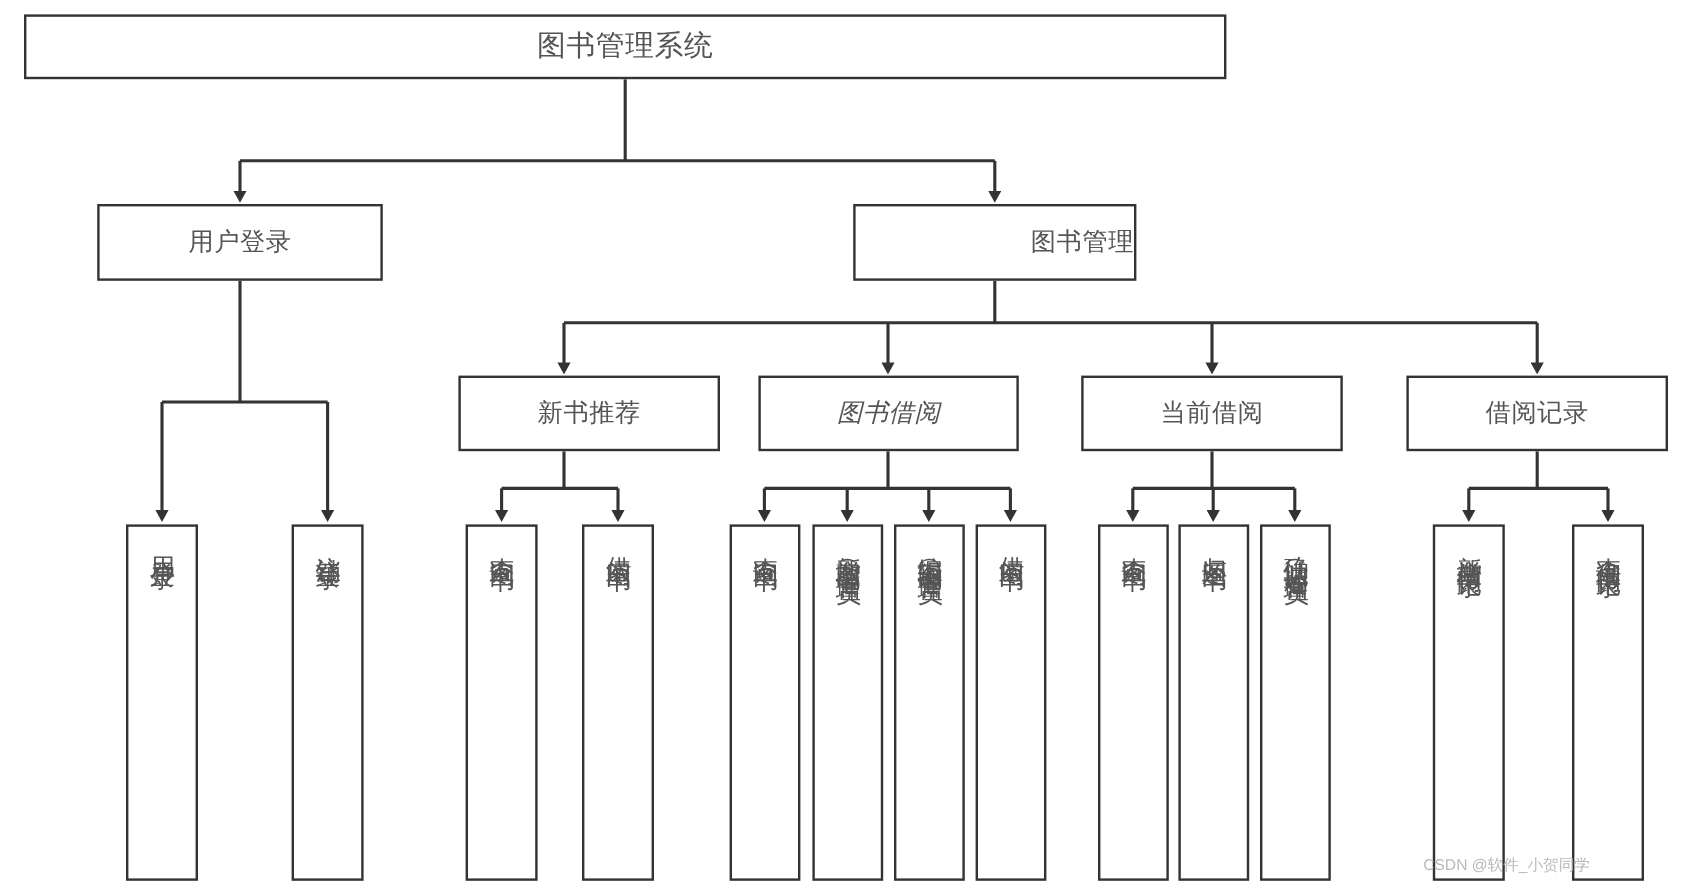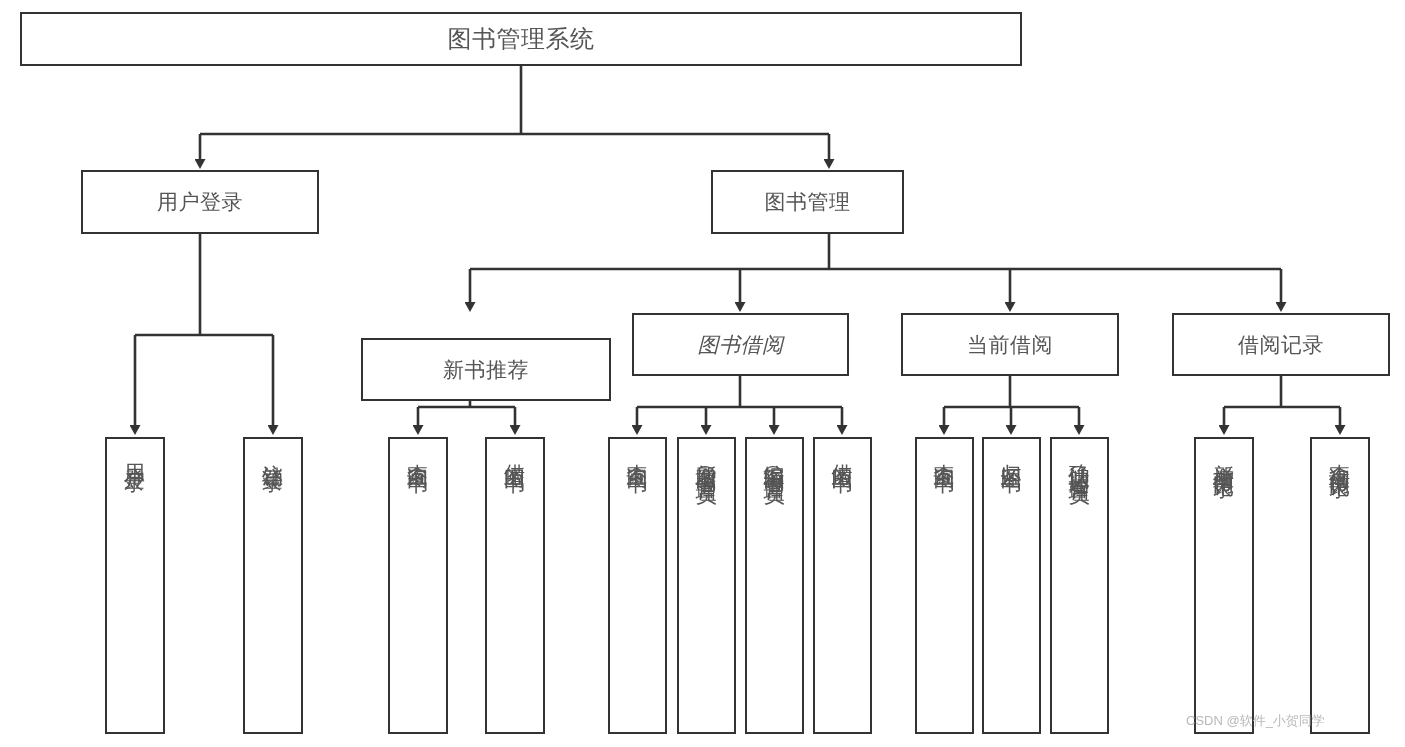--- a/index.html
+++ b/index.html
@@ -123,25 +123,25 @@
     </g>
   </svg>
 
   <div class="node horiz root" style="left:20px;top:12px;width:1002px;height:54px;">
     <span class="lbl">图书管理系统</span>
   </div>
 
   <div class="node horiz" style="left:81px;top:170px;width:238px;height:64px;">
     <span class="lbl">用户登录</span>
   </div>
-  <div class="node horiz" style="left:711px;top:170px;width:193px;height:64px;">
+  <div class="node horiz" style="left:711px;top:170px;width:236px;height:64px;justify-content:flex-end;">
     <span class="lbl">图书管理</span>
   </div>
 
-  <div class="node horiz" style="left:361px;top:313px;width:250px;height:63px;margin-top:25px;">
+  <div class="node horiz" style="left:382px;top:313px;width:218px;height:63px;">
     <span class="lbl">新书推荐</span>
   </div>
   <div class="node horiz" style="left:632px;top:313px;width:217px;height:63px;font-style:italic;">
     <span class="lbl">图书借阅</span>
   </div>
   <div class="node horiz" style="left:1172px;top:313px;width:218px;height:63px;">
     <span class="lbl">借阅记录</span>
   </div>
   <div class="node horiz" style="left:901px;top:313px;width:218px;height:63px;">
     <span class="lbl">当前借阅</span>

